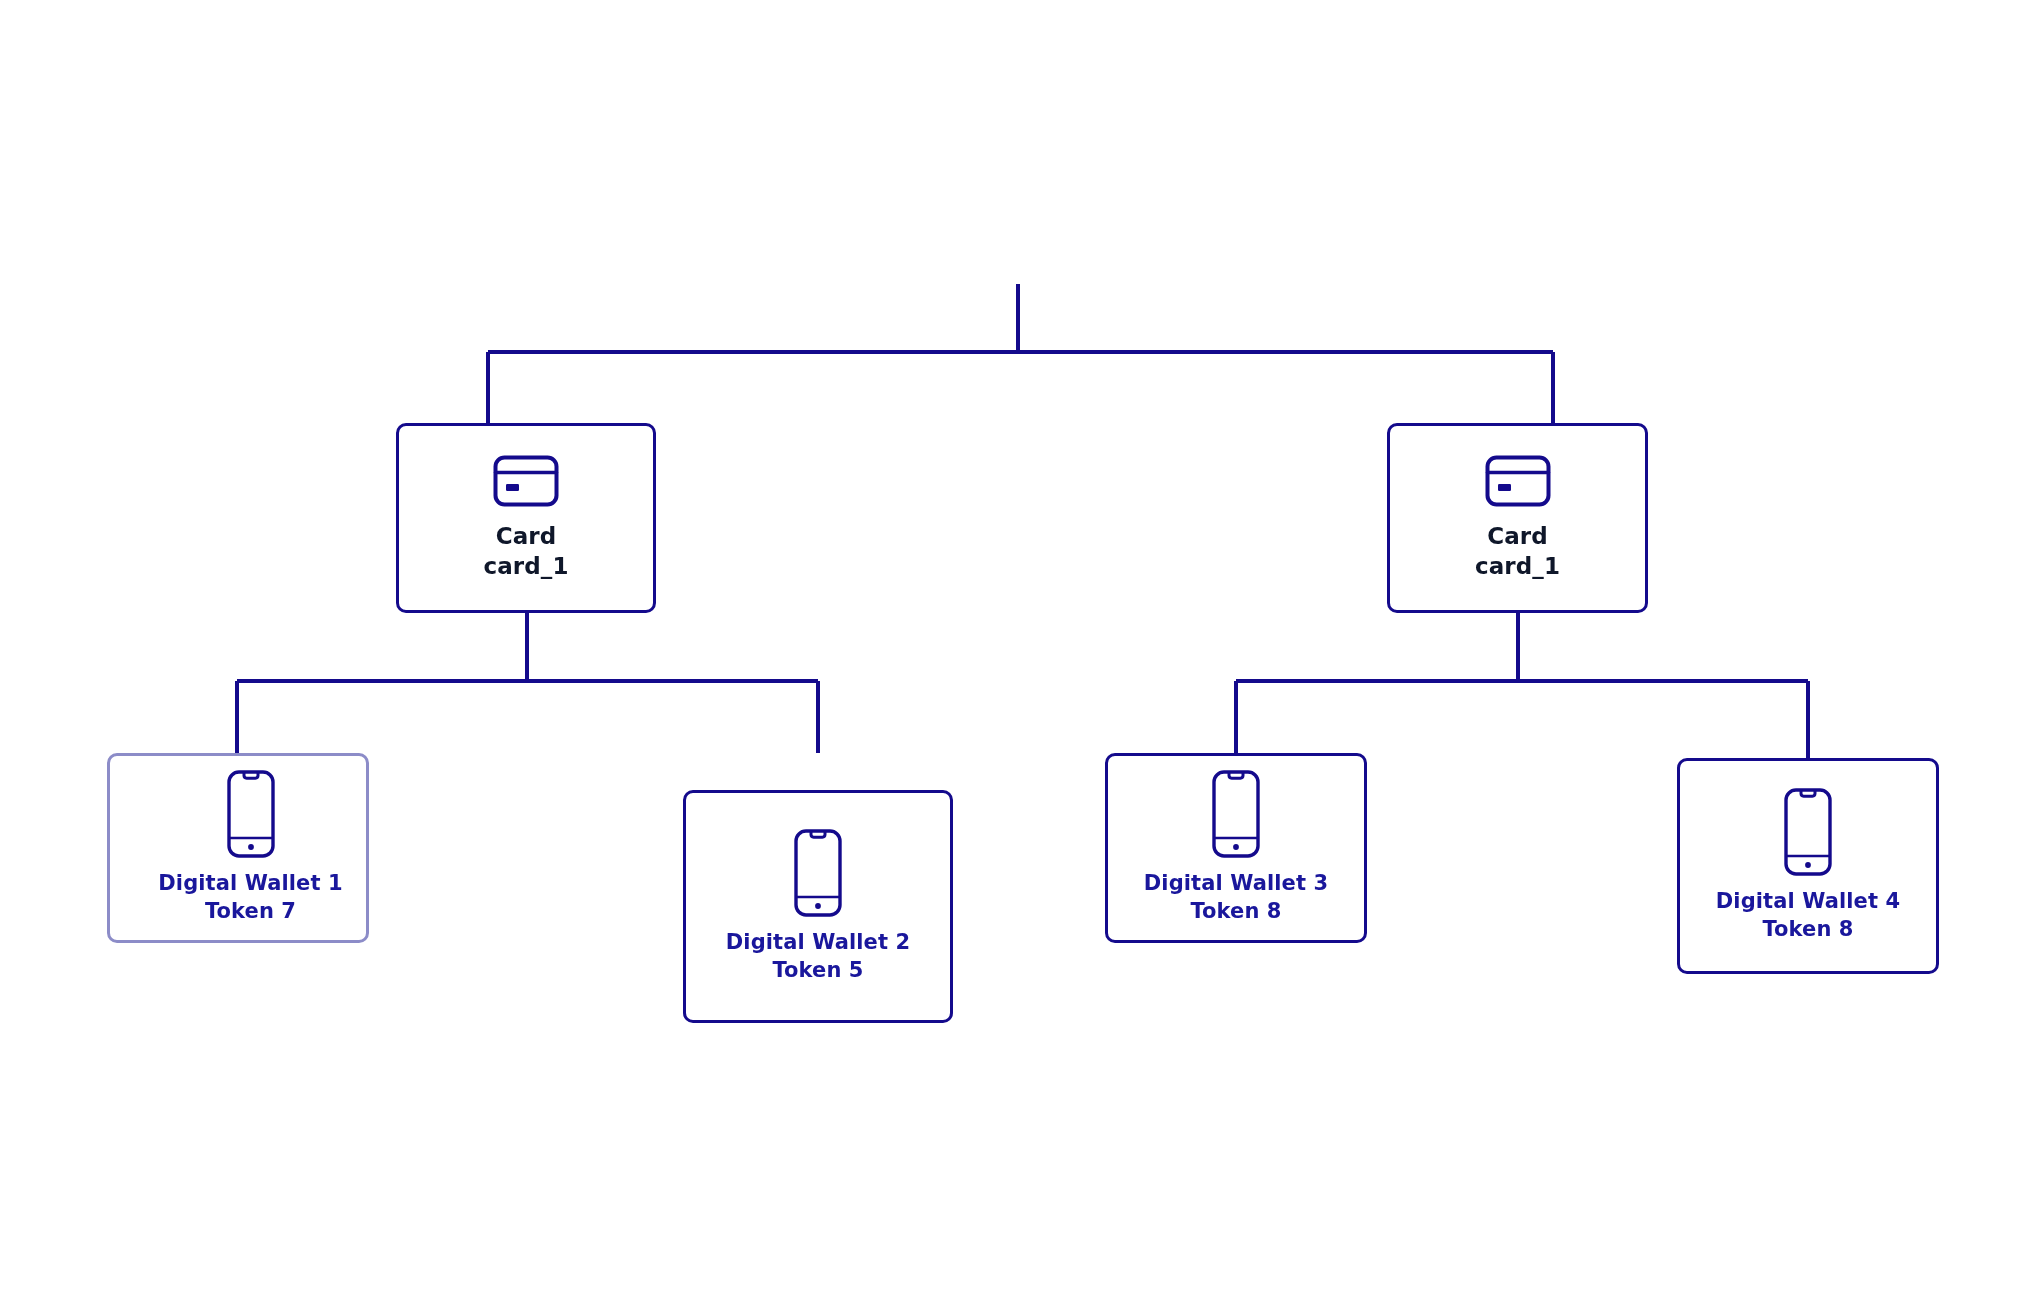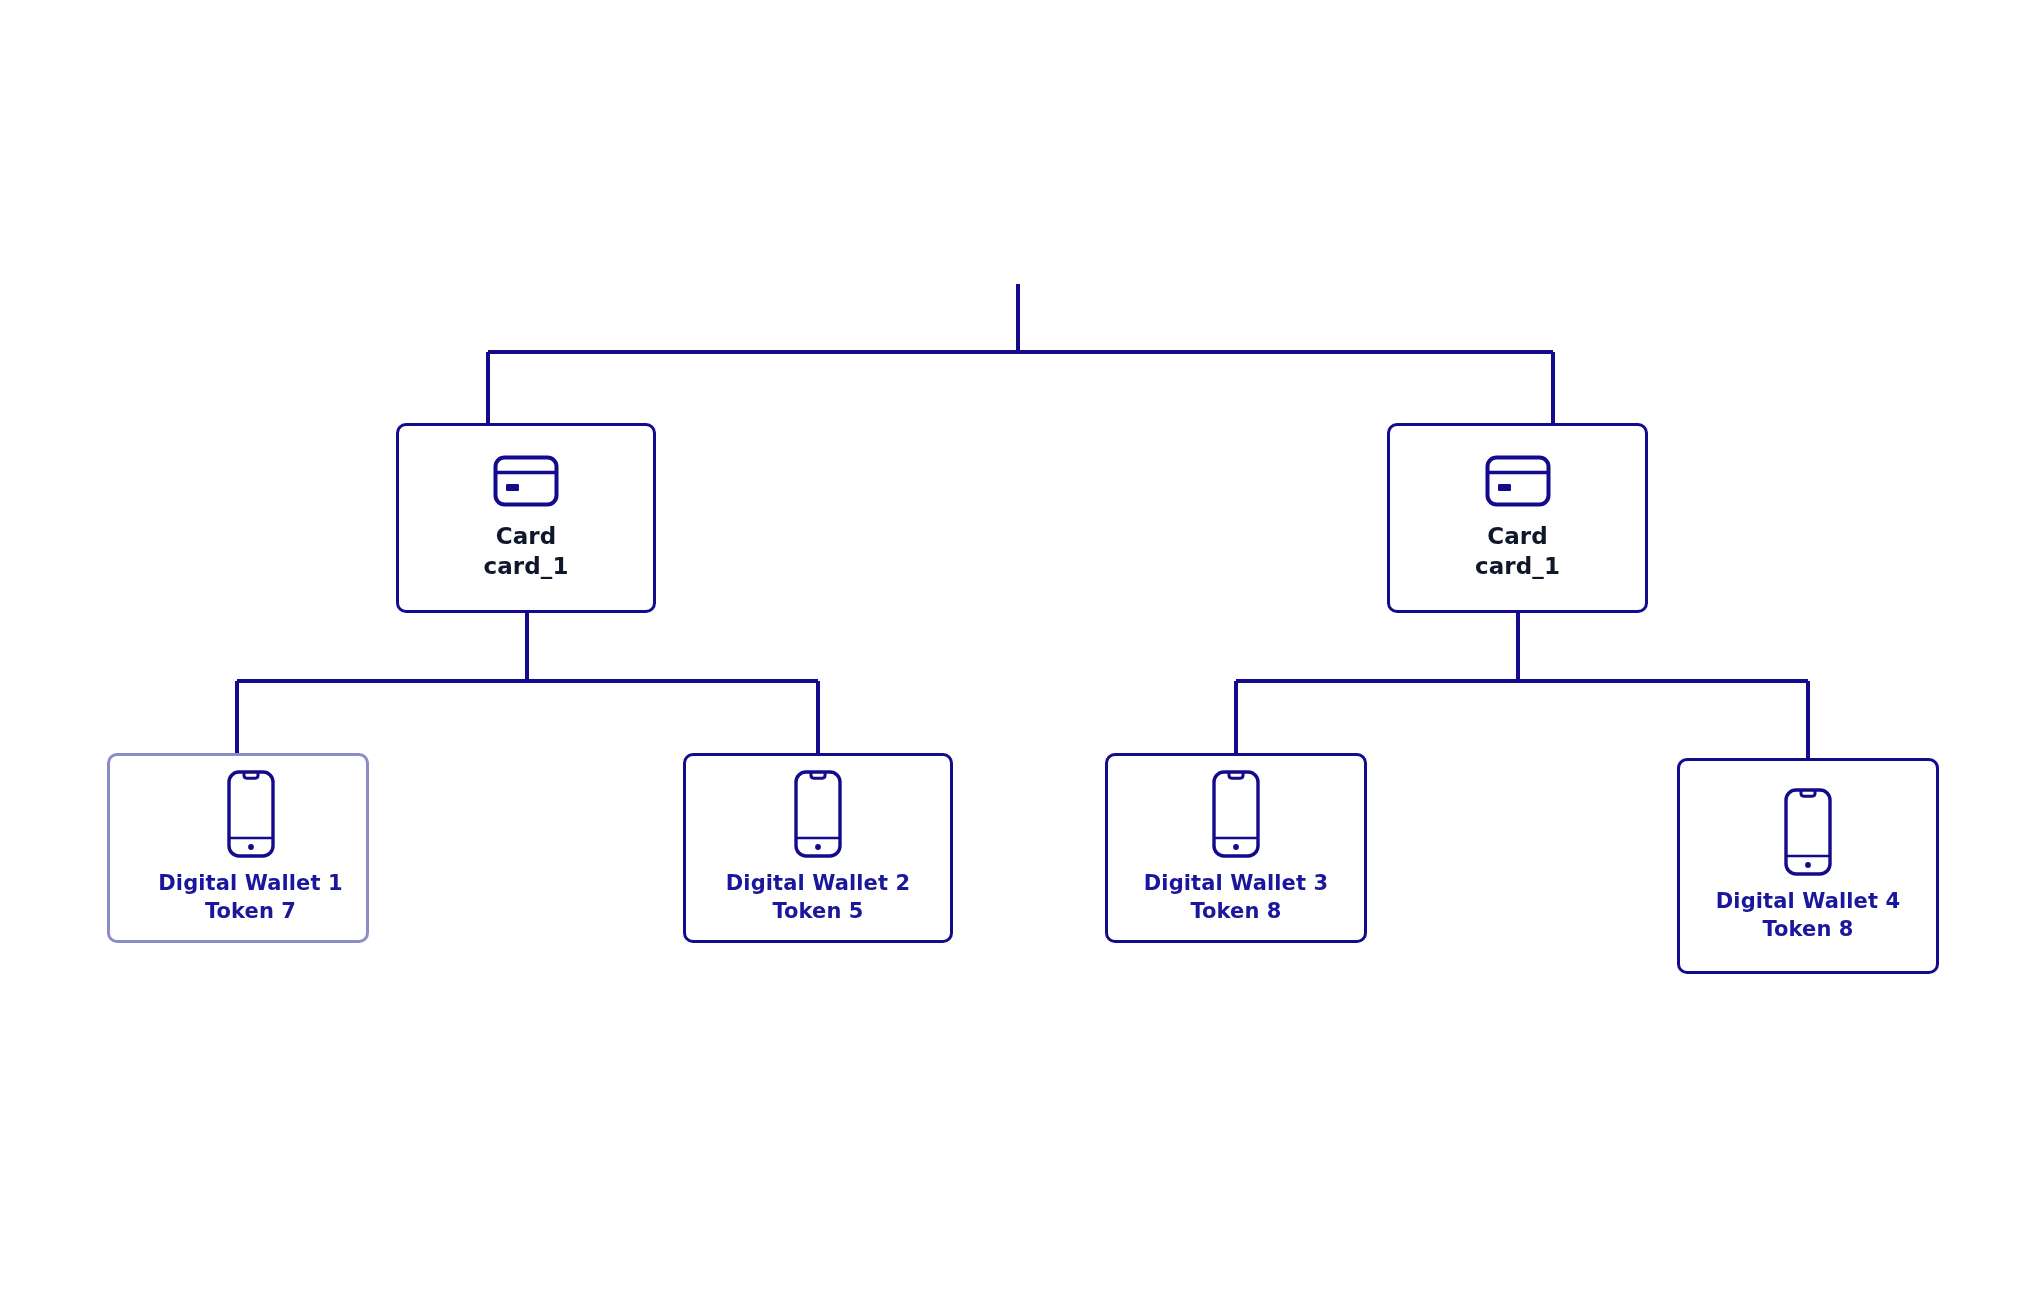--- a/index.html
+++ b/index.html
@@ -146,21 +146,21 @@
         <path d="M 2.4 68 L 45.6 68" stroke-width="2.6"></path>
         <circle cx="24" cy="77" r="2.9" fill="#140a8c" stroke="none"></circle>
       </svg>
     </span>
     <span class="labels">
       <span class="label-title">Digital Wallet 1</span>
       <span class="label-sub">Token 7</span>
     </span>
   </div>
 
-  <div class="node node-wallet" style="left:683px; top:753px; width:270px; height:190px;">
+  <div class="node node-wallet" style="left:683px; top:790px; width:270px; height:233px;">
     <span class="icon-wrap">
       <svg width="48" height="88" viewBox="0 0 48 88" xmlns="http://www.w3.org/2000/svg" fill="none" stroke="#140a8c" stroke-width="3.4" stroke-linecap="round" stroke-linejoin="round">
         <rect x="2" y="2" width="44" height="84" rx="10"></rect>
         <path d="M 17 2.8 L 17 5.6 A 2.6 2.6 0 0 0 19.6 8.2 L 28.4 8.2 A 2.6 2.6 0 0 0 31 5.6 L 31 2.8" stroke-width="3"></path>
         <path d="M 2.4 68 L 45.6 68" stroke-width="2.6"></path>
         <circle cx="24" cy="77" r="2.9" fill="#140a8c" stroke="none"></circle>
       </svg>
     </span>
     <span class="labels">
       <span class="label-title">Digital Wallet 2</span>

